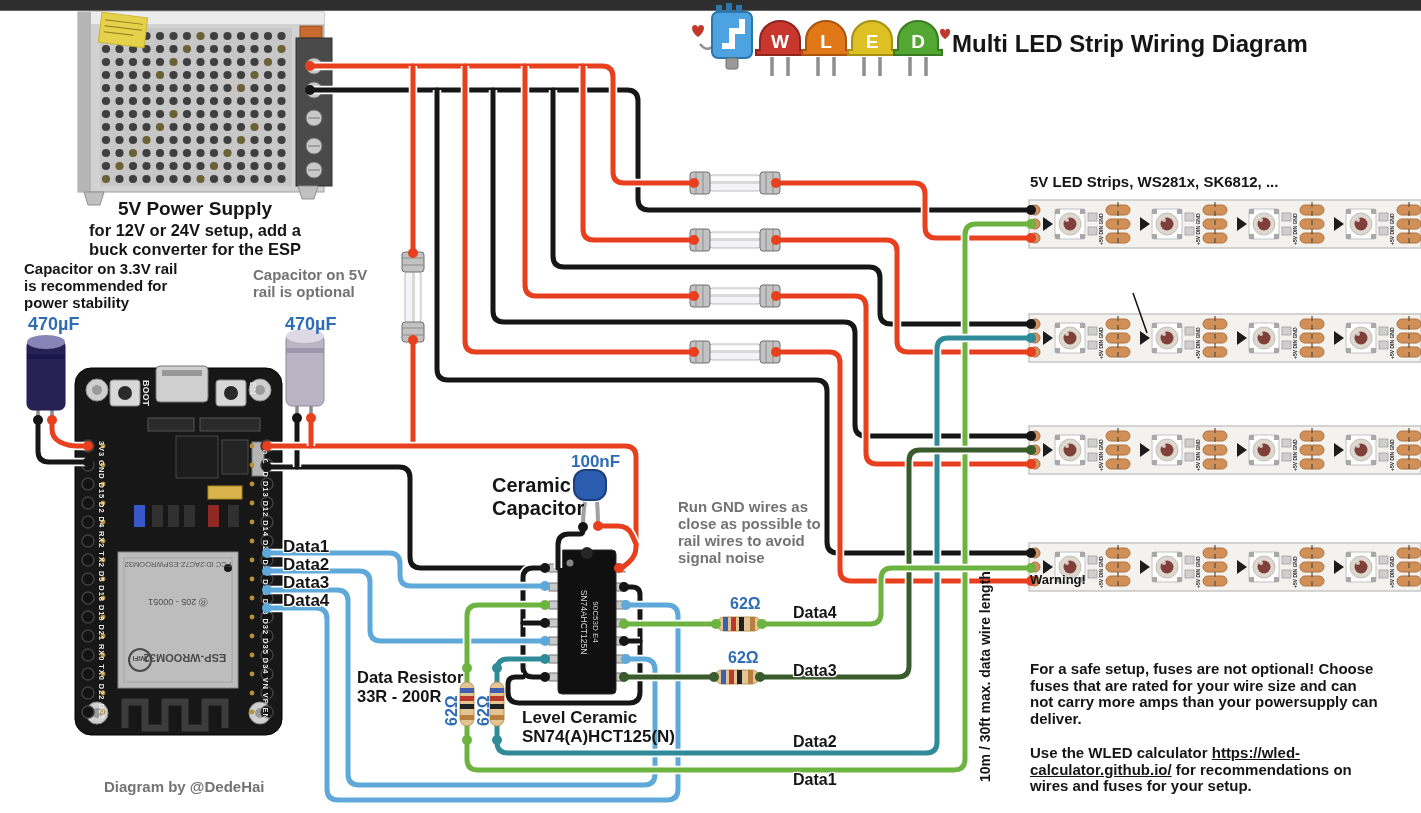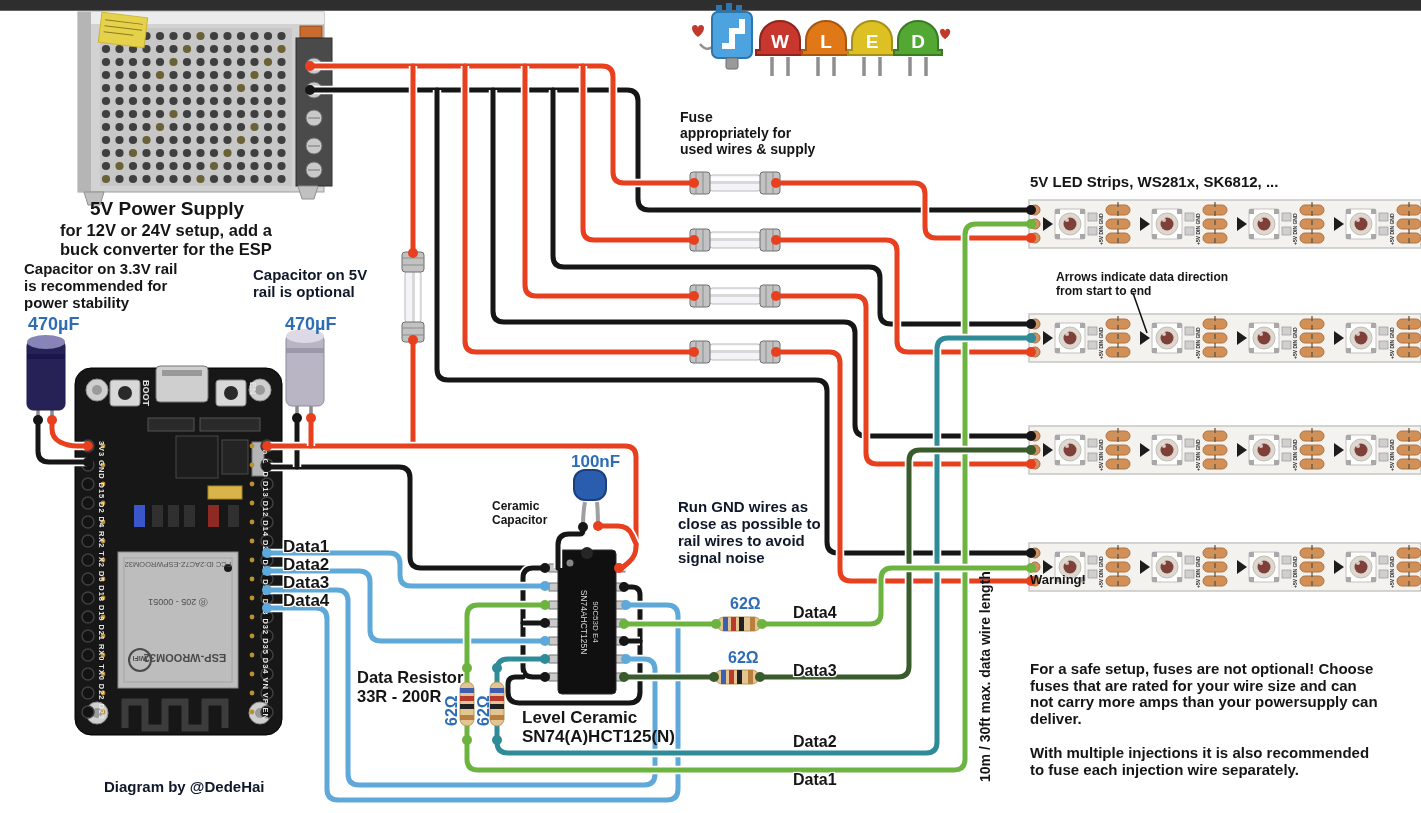--- a/index.html
+++ b/index.html
@@ -3,22 +3,22 @@
 <meta charset="utf-8">
 <style>
   html,body{margin:0;padding:0;background:#fff}
   #canvas{position:relative;width:1421px;height:813px;background:#ffffff;overflow:hidden;
           font-family:"Liberation Sans",sans-serif;}
   #topbar{position:absolute;left:0;top:0;width:1421px;height:10px;
           background:#2e2e2e;border-bottom:1px solid #666}
   svg.layer{position:absolute;left:0;top:0}
   .lbl{position:absolute;font-weight:700;color:#151515;white-space:pre-line;line-height:1.13}
   .blue{color:#2e6db4}
-  .gray{color:#0f172a}
-  .center{}
+  .gray{color:#737373}
+  .center{text-align:center}
   .halo{text-shadow:-1px -1px 0 #fff,1px -1px 0 #fff,-1px 1px 0 #fff,1px 1px 0 #fff,0 0 3px #fff}
   .rot{transform:rotate(-90deg);transform-origin:0 0}
   .linktext{text-decoration:underline;overflow-wrap:anywhere}
 </style>
 </head>
 <body>
 
 <div id="canvas">
   <div id="topbar"></div>
 
@@ -667,43 +667,39 @@
       </g>
       <g transform="translate(896,14)">
         <path d="M2,26 a20,19 0 0 1 40,0 v10 h4 v5 h-48 v-5 h4 z" fill="#53a834" stroke="#3a7a23" stroke-width="2"></path>
         <line x1="14" y1="43" x2="14" y2="62" stroke="#8f8f8f" stroke-width="3.5"></line>
         <line x1="30" y1="43" x2="30" y2="62" stroke="#8f8f8f" stroke-width="3.5"></line>
         <text x="22" y="34" font-size="19" font-weight="bold" fill="#fff" text-anchor="middle">D</text>
       </g>
     </g>
   </svg>
 
+  <div class="lbl" style="left:952px;top:30px;font-size:24px">Multi LED Strip Wiring Diagram</div>
 
   <div class="lbl center" style="left:90px;top:198px;width:210px;font-size:19px">5V Power Supply</div>
   <div class="lbl center" style="left:60px;top:221px;width:270px;font-size:16.5px">for 12V or 24V setup, add a
 buck converter for the ESP</div>
 
   <div class="lbl" style="left:24px;top:261px;font-size:15px">Capacitor on 3.3V rail
 is recommended for
 power stability</div>
   <div class="lbl gray" style="left:253px;top:267px;font-size:15px">Capacitor on 5V
 rail is optional</div>
   <div class="lbl blue" style="left:28px;top:314px;font-size:18px">470µF</div>
   <div class="lbl blue" style="left:285px;top:314px;font-size:18px">470µF</div>
 
-  <div class="lbl" style="left:680px;top:110px;font-size:14px">Fuse
-appropriately for
-used wires &amp; supply</div>
 
   <div class="lbl" style="left:1030px;top:174px;font-size:15px">5V LED Strips, WS281x, SK6812, ...</div>
-  <div class="lbl" style="left:1056px;top:271px;font-size:12px">Arrows indicate data direction
-from start to end</div>
 
   <div class="lbl blue" style="left:571px;top:452px;font-size:17px">100nF</div>
-  <div class="lbl" style="left:492px;top:500px;font-size:12px">Ceramic
+  <div class="lbl" style="left:492px;top:474px;font-size:20px">Ceramic
 Capacitor</div>
 
   <div class="lbl gray" style="left:678px;top:499px;font-size:15px">Run GND wires as
 close as possible to
 rail wires to avoid
 signal noise</div>
 
   <div class="lbl halo" style="left:283px;top:537px;font-size:17px">Data1</div>
   <div class="lbl halo" style="left:283px;top:555px;font-size:17px">Data2</div>
   <div class="lbl halo" style="left:283px;top:573px;font-size:17px">Data3</div>
@@ -726,18 +722,20 @@
   <div class="lbl halo" style="left:793px;top:771px;font-size:16px">Data1</div>
 
   <div class="lbl rot" style="left:978px;top:782px;font-size:14px">10m / 30ft max. data wire length</div>
 
   <div class="lbl" style="left:1030px;top:573px;font-size:13px">Warning!</div>
   <div class="lbl" style="left:1030px;top:644px;width:386px;font-size:15px;line-height:16.8px">
     <div>For a safe setup, fuses are not optional! Choose
 fuses that are rated for your wire size and can
 not carry more amps than your powersupply can
 deliver.</div>
+    <div><span>Use the WLED calculator </span><span class="linktext">https://wled-calculator.github.io/</span><span> for recommendations on
+wires and fuses for your setup.</span></div>
     <div>With multiple injections it is also recommended
 to fuse each injection wire separately.</div>
   </div>
 
   <div class="lbl gray" style="left:104px;top:779px;font-size:15px">Diagram by @DedeHai</div>
 </div>
 
 </body></html>

